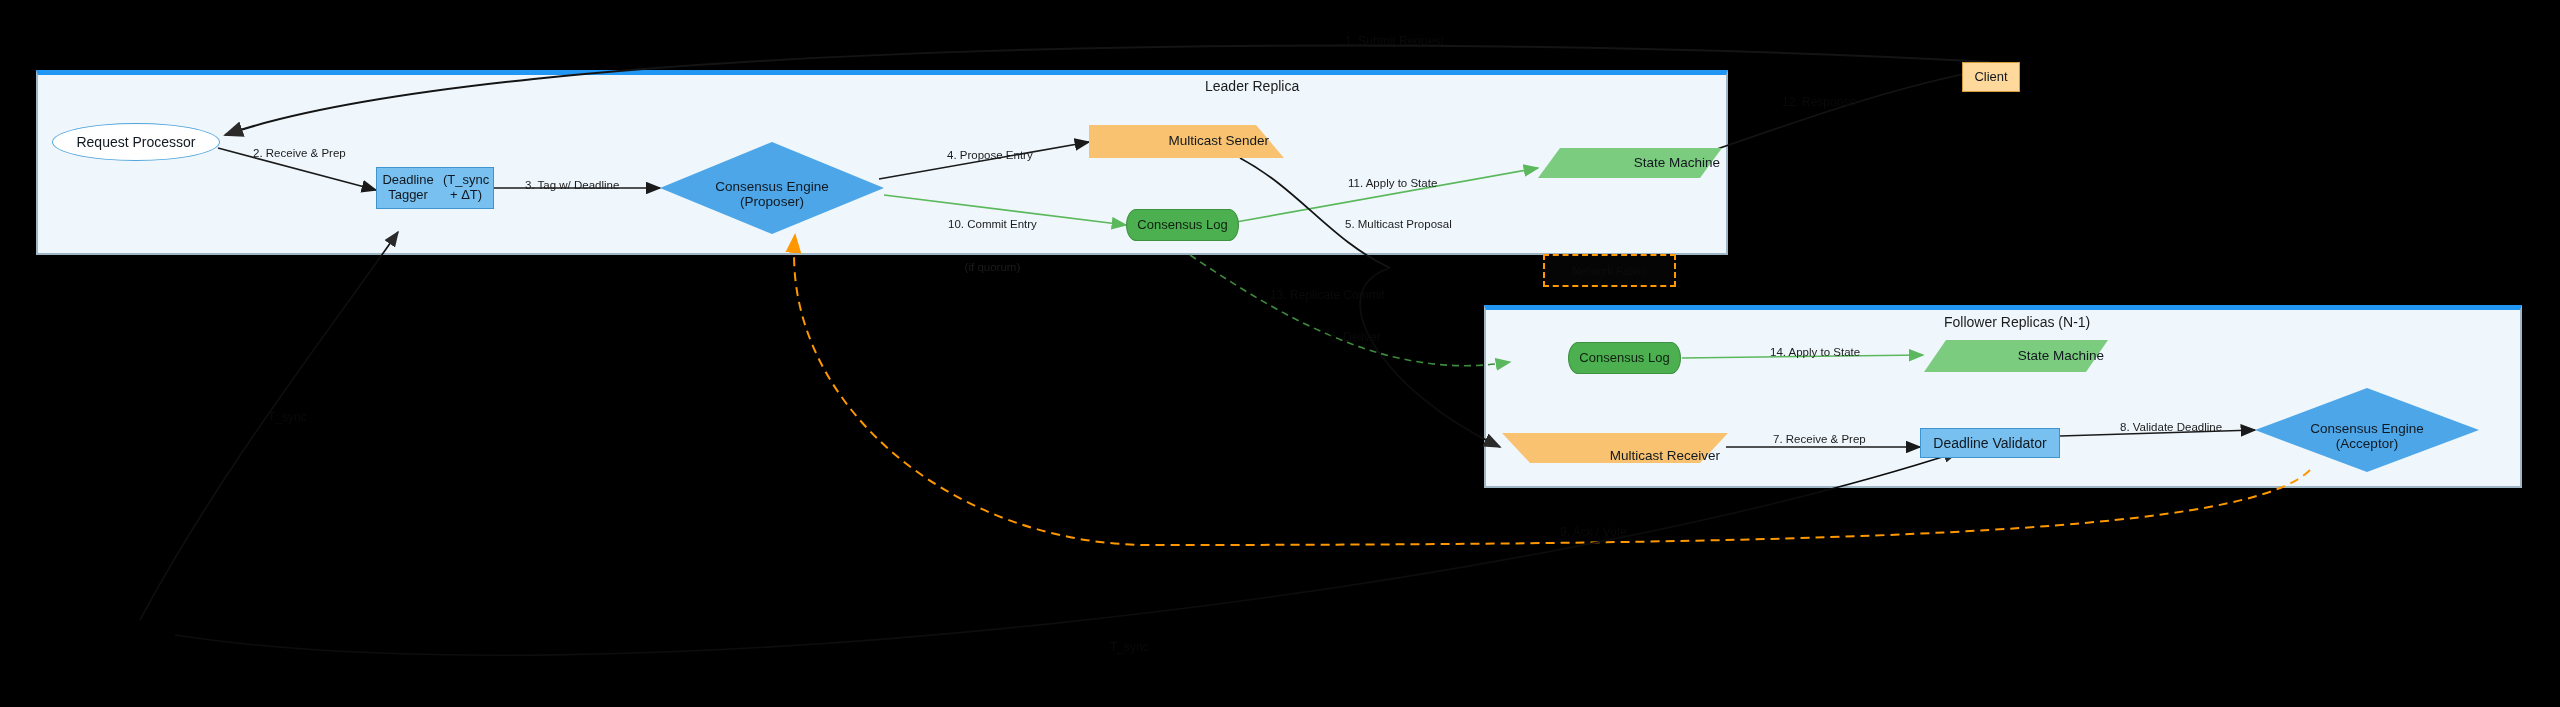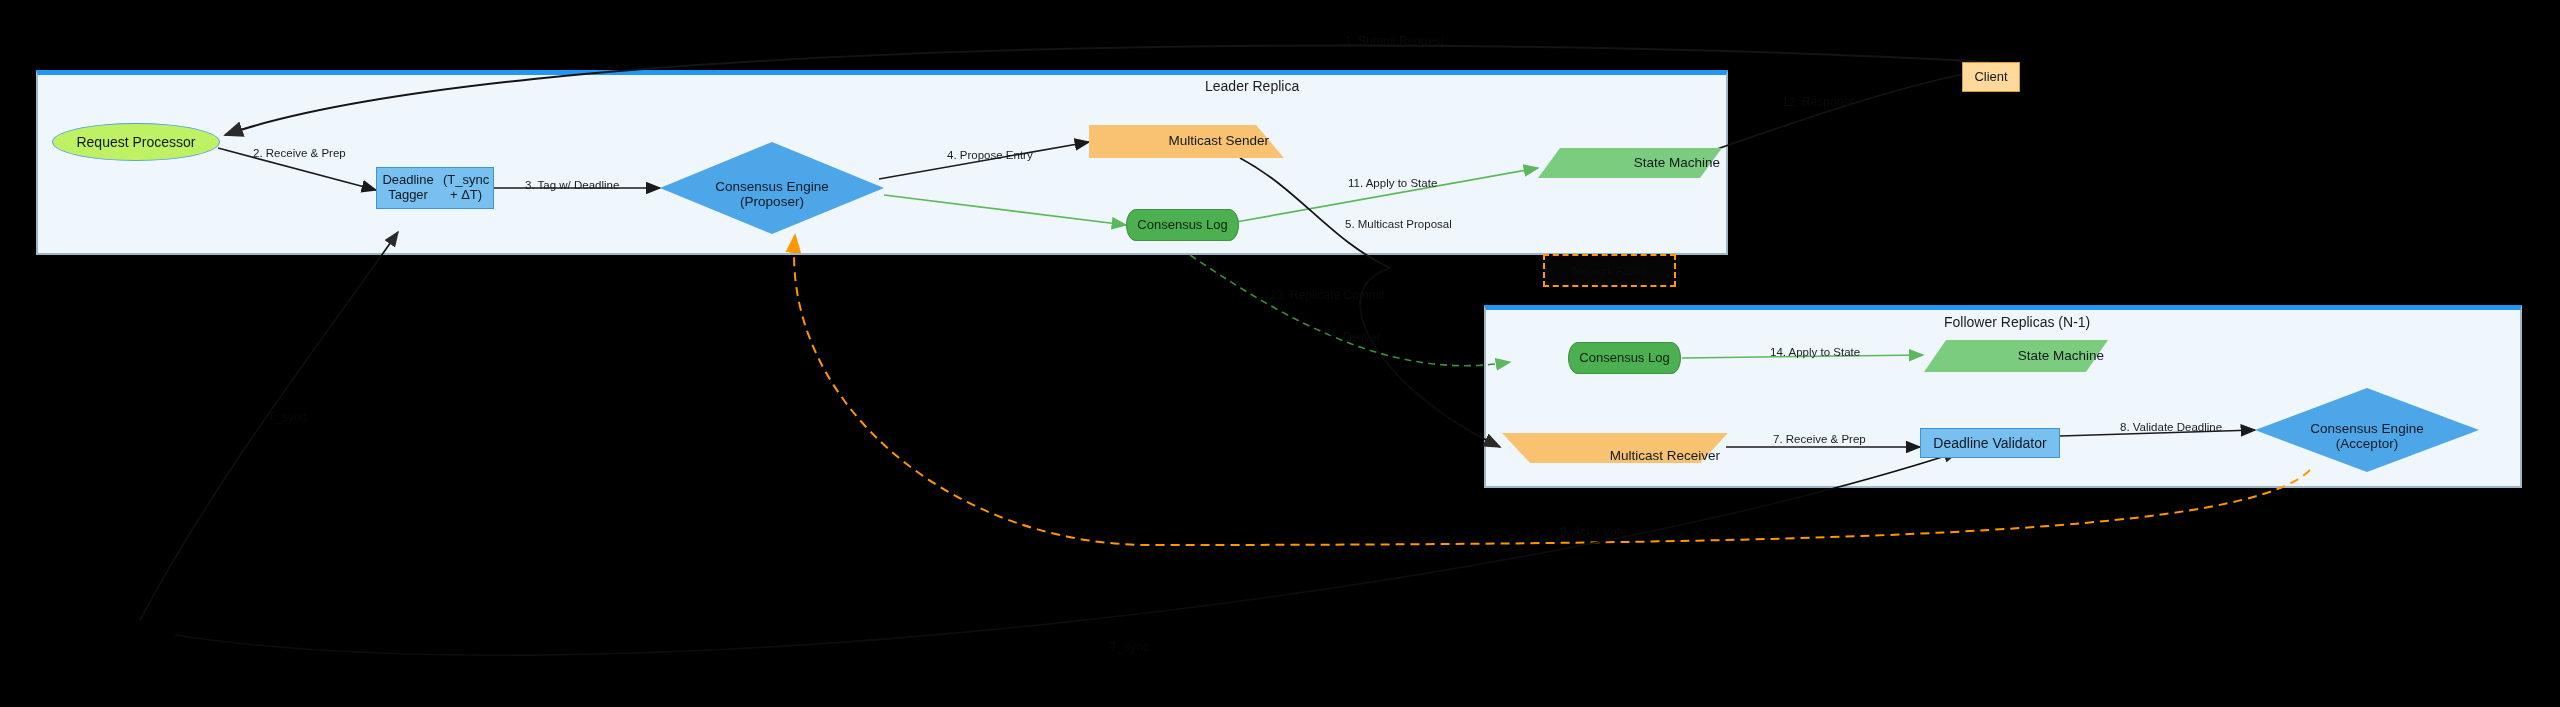--- a/index.html
+++ b/index.html
@@ -7,21 +7,21 @@
   body{width:2560px;height:707px;overflow:hidden;font-family:"Liberation Sans",sans-serif;}
   #stage{position:relative;width:2560px;height:707px;background:#000;border-radius:8px;}
   svg.layer{position:absolute;left:0;top:0;width:2560px;height:707px;}
 
   .subgraph-box{position:absolute;background:#eff7fd;border:2px solid #9fb6c4;border-top:5px solid #2196f3;box-sizing:border-box;}
   .subgraph-title{position:absolute;font-size:14px;color:#1b1b1b;white-space:nowrap;}
 
   .node{position:absolute;display:flex;align-items:center;justify-content:center;text-align:center;box-sizing:border-box;color:#11181f;line-height:1.15;}
 
   .n-rect{background:#77c0ef;border:1.5px solid #3d95cf;}
-  .n-ellipse{background:#bef264;border:1.5px solid #4ea4dc;border-radius:50%;}
+  .n-ellipse{background:#ffffff;border:1.5px solid #4ea4dc;border-radius:50%;}
   .n-cyl{background:#ddffcf;border:1.5px solid #5aa13a;border-radius:8px/26px;}
   .n-log{background:#4caf50;border:1.5px solid #3d9140;border-radius:10px/16px;color:#10210f;}
   .n-client{background:#ffd89b;border:1.5px solid #d89b3b;}
   .shape-label{position:absolute;display:flex;align-items:center;justify-content:flex-end;text-align:center;color:#11181f;line-height:1.15;pointer-events:none;}
 
   .edge-label{position:absolute;font-size:11.5px;color:#1c1c1c;white-space:pre;text-align:center;line-height:1.25;}
 
   .dashed-note{position:absolute;border:2px dashed #ff9800;background:#050505;color:#0d0d0d;
     display:flex;align-items:center;justify-content:center;font-size:11px;text-align:center;box-sizing:border-box;}
 
@@ -158,20 +158,24 @@
   <div class="edge-label dark-text" style="left:1345px;top:34px;">1. Submit Request</div>
   <div class="edge-label" style="left:253px;top:146px;">2. Receive &amp; Prep</div>
   <div class="edge-label" style="left:525px;top:178px;">3. Tag w/ Deadline</div>
   <div class="edge-label" style="left:947px;top:148px;">4. Propose Entry</div>
   <div class="edge-label" style="left:1345px;top:217px;">5. Multicast Proposal</div>
   <div class="edge-label dark-text" style="left:1330px;top:330px;">6. Deliver</div>
   <div class="edge-label" style="left:1773px;top:432px;">7. Receive &amp; Prep</div>
   <div class="edge-label" style="left:2120px;top:420px;">8. Validate Deadline</div>
   <div class="edge-label dark-text" style="left:1560px;top:525px;">9. Ack / Vote</div>
 
+  <div class="edge-label" style="left:948px;top:188px;text-align:center;">
+    <div>10. Commit Entry</div>
+    <div>(if quorum)</div>
+  </div>
 
   <div class="edge-label" style="left:1348px;top:176px;">11. Apply to State</div>
   <div class="edge-label dark-text" style="left:1782px;top:95px;">12. Response</div>
   <div class="edge-label dark-text" style="left:1270px;top:288px;">13. Replicate Commit</div>
   <div class="edge-label" style="left:1770px;top:345px;">14. Apply to State</div>
 
   <div class="edge-label dark-text" style="left:268px;top:410px;">T_sync</div>
   <div class="edge-label dark-text" style="left:1110px;top:640px;">T_sync</div>
 
 </div>

